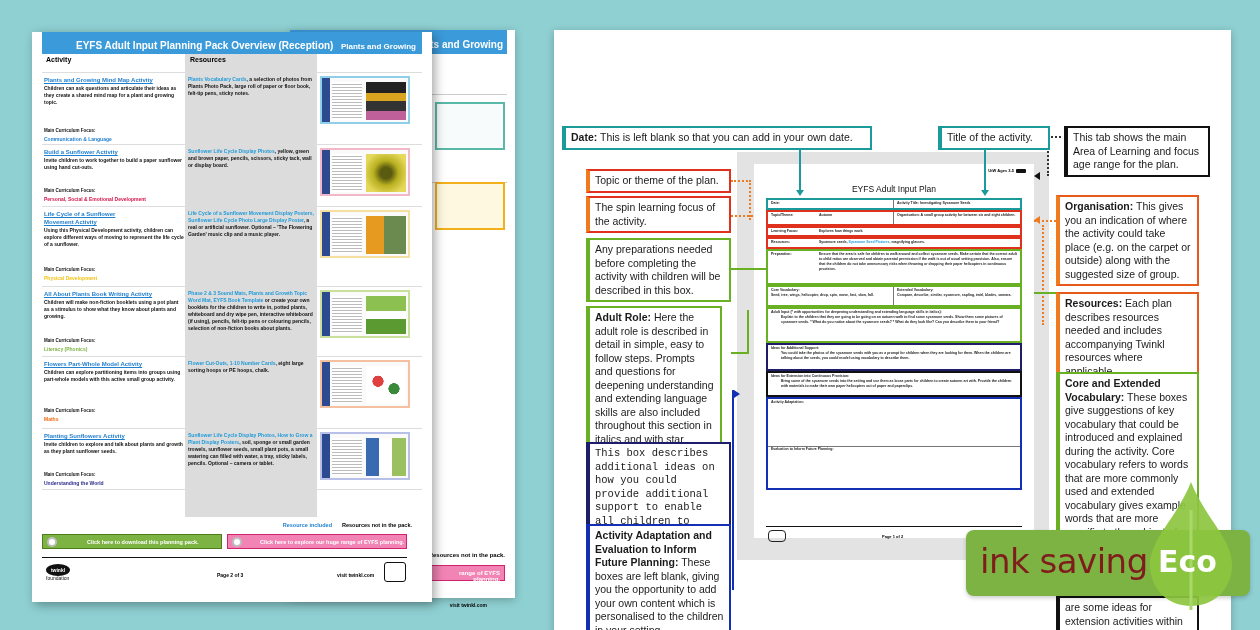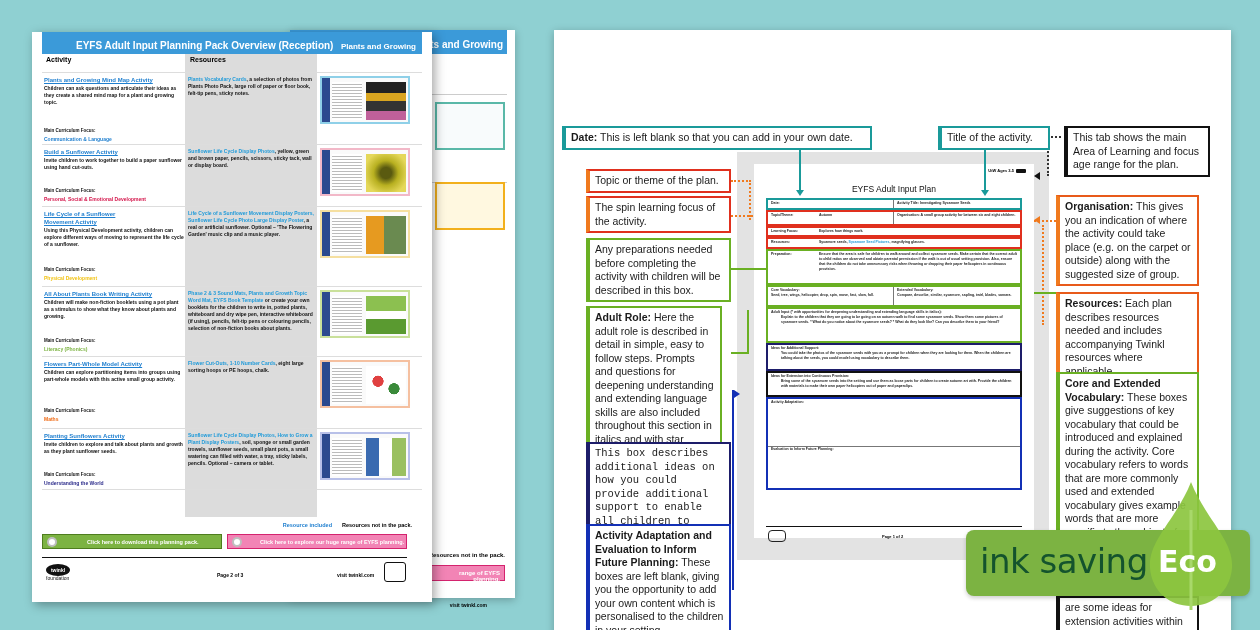--- a/index.html
+++ b/index.html
@@ -76,21 +76,21 @@
   .solid-green { background: #6ab023; }
   .solid-blue { background: #1330b5; }
   .dot-v { border-left: 2px dotted; }
   .dot-h { border-top: 2px dotted; }
   .arrow-right { width: 0; height: 0; border-top: 4px solid transparent; border-bottom: 4px solid transparent; border-left: 6px solid; position: absolute; }
   .arrow-left { width: 0; height: 0; border-top: 4px solid transparent; border-bottom: 4px solid transparent; border-right: 6px solid; position: absolute; }
   .arrow-down { width: 0; height: 0; border-left: 4px solid transparent; border-right: 4px solid transparent; border-top: 6px solid; position: absolute; }
 
   
   .eco-badge { position: absolute; left: 966px; top: 530px; width: 284px; height: 66px; background: #7cb342; border-radius: 8px; box-shadow: 0 2px 4px rgba(0,0,0,.2); }
-  .eco-text { position: absolute; left: 14px; top: 11px; font-size: 34px; color: #14532d; font-family: "DejaVu Sans", sans-serif; letter-spacing: -0.5px; }
+  .eco-text { position: absolute; left: 14px; top: 11px; font-size: 34px; color: #7f1d1d; font-family: "DejaVu Sans", sans-serif; letter-spacing: -0.5px; }
   .eco-leaf { position: absolute; left: 1146px; top: 480px; width: 90px; height: 130px; }
   .eco-word { position: absolute; left: 1158px; top: 544px; font-size: 30px; font-weight: bold; color: #fff; font-family: "DejaVu Sans", sans-serif; }
 </style>
 </head>
 <body>
 
 <div class="page-back">
   <div class="hdr">Plants and Growing</div>
   <div class="rowline" style="top:64px"></div>
   <div class="thumb" style="top:72px;border-color:#5ab8a8"></div>

